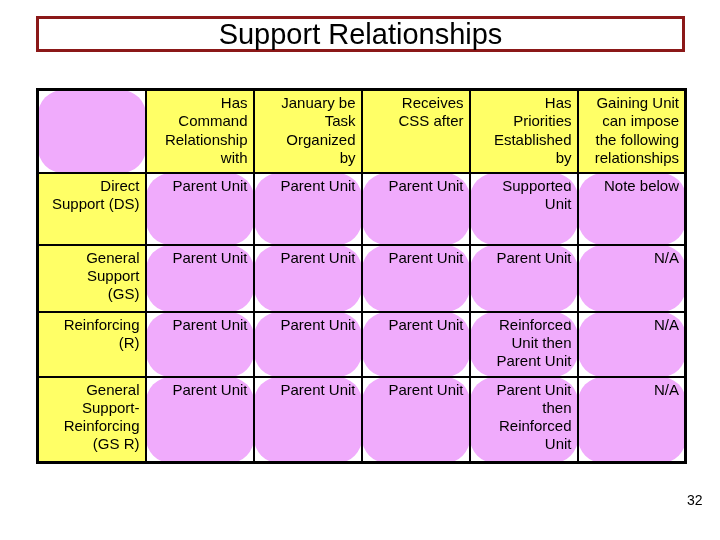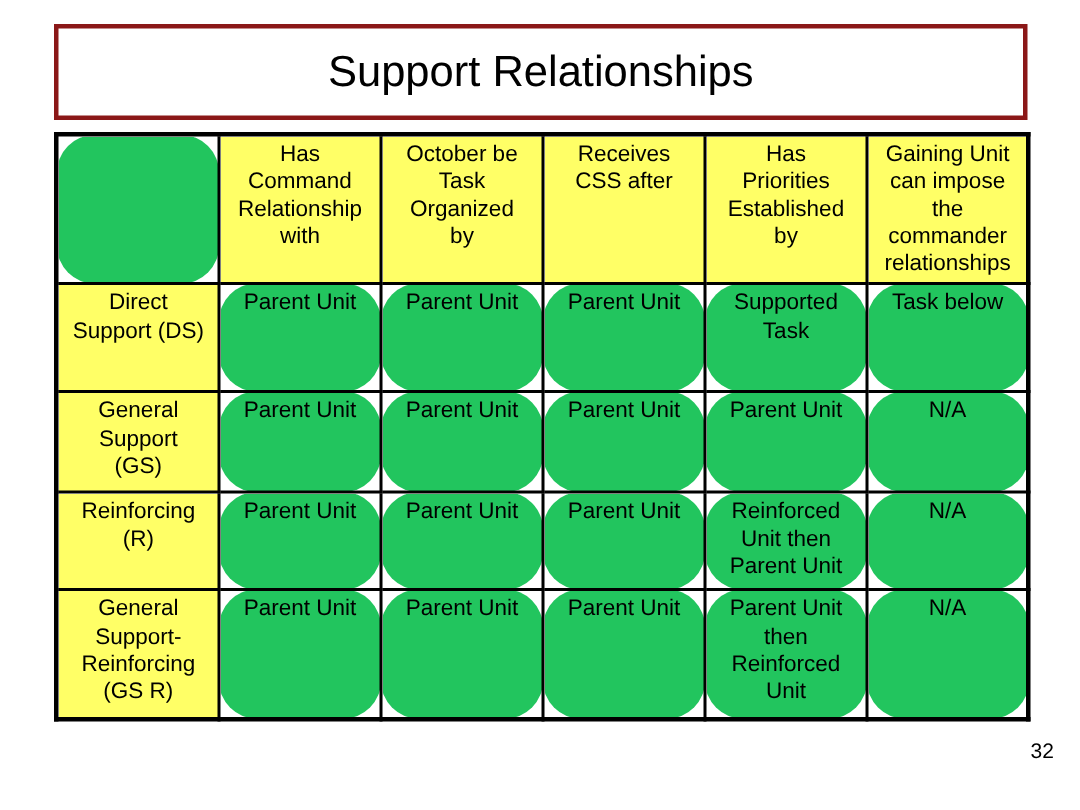--- a/index.html
+++ b/index.html
@@ -12,21 +12,21 @@
     color: #000000;
     overflow: hidden;
   }
 
   
   .title-box {
     position: absolute;
     left: 36px;
     top: 16px;
     width: 649px;
-    height: 64px;
+    height: 36px;
     box-sizing: border-box;
     border: 3px solid #8b1818;
     display: flex;
     align-items: center;
     justify-content: center;
   }
   .title-text {
     font-size: 29px;
     line-height: 1;
     color: #000000;
@@ -40,31 +40,31 @@
     left: 36px;
     top: 88px;
     border-collapse: collapse;
     table-layout: fixed;
     border: 3px solid #000000;
   }
   .rel-table col { width: 108px; }
   .rel-table th, .rel-table td {
     border: 2px solid #000000;
     vertical-align: top;
-    text-align: center;
+    text-align: right;
     font-weight: normal;
     font-size: 15px;
     line-height: 1.22;
     padding: 3px 5px 3px 6px;
     white-space: pre-line;
     box-sizing: border-box;
     overflow: hidden;
   }
   .fill-yellow { background: #ffff66; }
-  .fill-white  { background: #22c55e; border-radius: 25px; }
+  .fill-white  { background: #f0abfc; border-radius: 25px; }
 
   tr.hdr-row  { height: 83px; }
   tr.row-ds   { height: 72px; }
   tr.row-gs   { height: 67px; }
   tr.row-r    { height: 65px; }
   tr.row-gsr  { height: 86px; }
 
   
   .note {
     position: absolute;
@@ -101,44 +101,44 @@
         <col>
         <col>
     </colgroup>
     <tbody>
       <tr class="hdr-row">
         <th class="fill-white"></th>
         <th class="fill-yellow">Has
 Command
 Relationship
 with</th>
-        <th class="fill-yellow">October be Task
+        <th class="fill-yellow">January be Task
 Organized
 by</th>
         <th class="fill-yellow">Receives
 CSS after</th>
         <th class="fill-yellow">Has
 Priorities
 Established
 by</th>
         <th class="fill-yellow">Gaining Unit
 can impose
-the commander
+the following
 relationships</th>
       </tr>
 
       <tr class="row-ds">
         <th class="fill-yellow">Direct
 Support (DS)</th>
         <td class="fill-white">Parent Unit</td>
         <td class="fill-white">Parent Unit</td>
         <td class="fill-white">Parent Unit</td>
         <td class="fill-white">Supported
-Task</td>
-        <td class="fill-white">Task below</td>
+Unit</td>
+        <td class="fill-white">Note below</td>
       </tr>
 
       <tr class="row-gs">
         <th class="fill-yellow">General
 Support
 (GS)</th>
         <td class="fill-white">Parent Unit</td>
         <td class="fill-white">Parent Unit</td>
         <td class="fill-white">Parent Unit</td>
         <td class="fill-white">Parent Unit</td>

